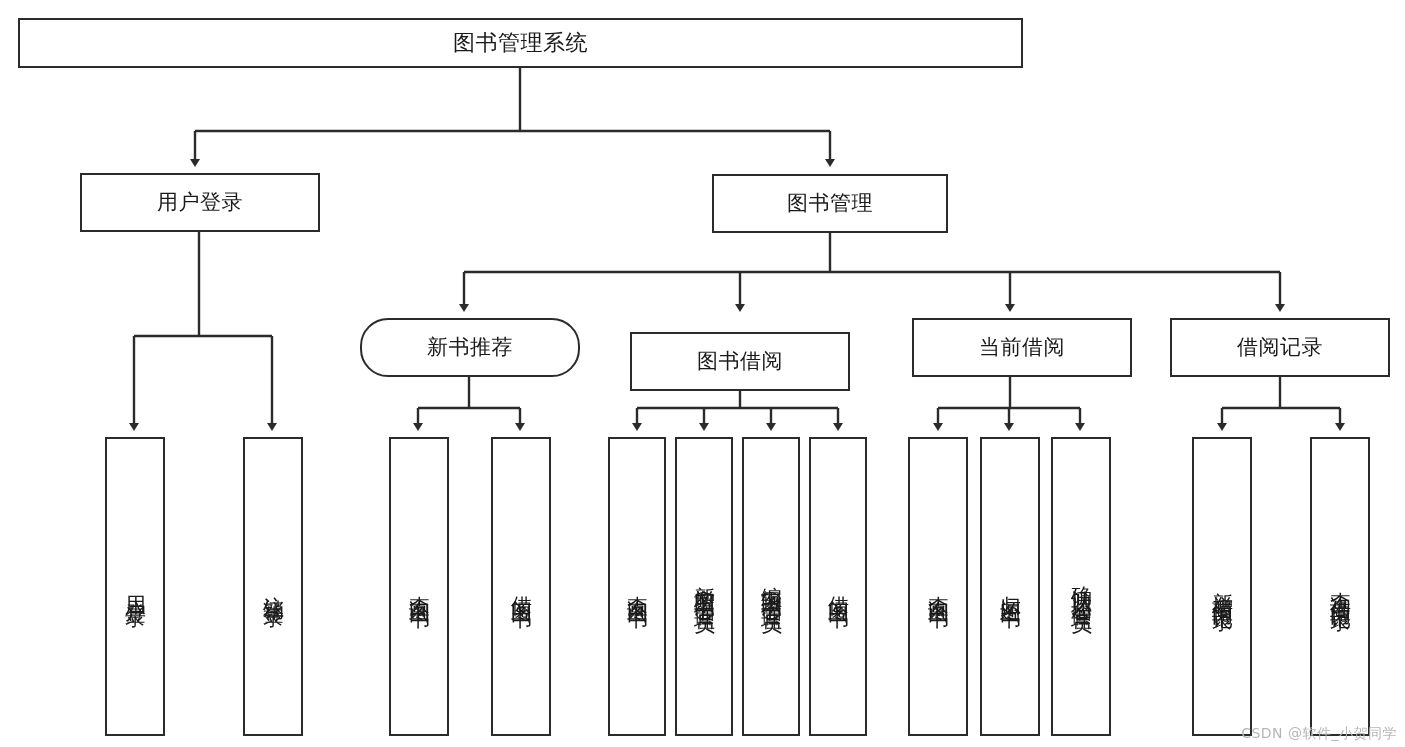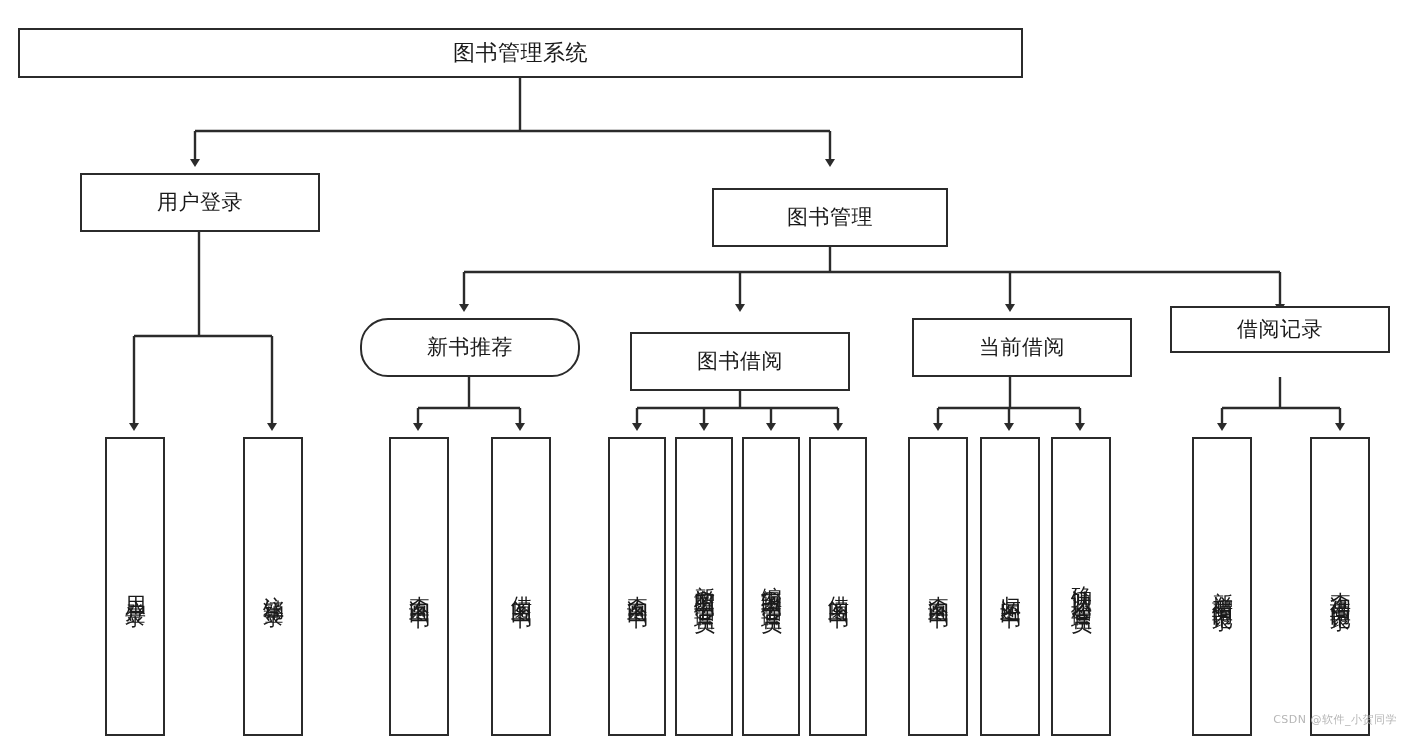--- a/index.html
+++ b/index.html
@@ -56,23 +56,23 @@
     writing-mode: vertical-rl;
     text-orientation: upright;
     font-size: 21px;
     letter-spacing: 4px;
     line-height: 1;
     max-height: 275px;
   }
   .watermark {
     position: absolute;
     right: 8px;
-    bottom: 20px;
+    bottom: 4px;
     font-family: "DejaVu Sans", "Liberation Sans", sans-serif;
-    font-size: 11px;
+    font-size: 14px;
     color: #b6b6b6;
     letter-spacing: 0.5px;
     user-select: none;
     pointer-events: none;
     white-space: pre;
   }
 </style>
 </head>
 <body>
 
@@ -121,41 +121,41 @@
       <path d="M1009,408 L1009,427" marker-end="url(#arrow)"></path>
       <path d="M1080,408 L1080,427" marker-end="url(#arrow)"></path>
 
       <path d="M1280,377 L1280,408"></path>
       <path d="M1222,408 L1340,408"></path>
       <path d="M1222,408 L1222,427" marker-end="url(#arrow)"></path>
       <path d="M1340,408 L1340,427" marker-end="url(#arrow)"></path>
     </g>
   </svg>
 
-  <div class="node root horizontal" style="left:18px; top:28px; width:1005px; height:50px;">
+  <div class="node root horizontal" style="left:18px; top:18px; width:1005px; height:50px;">
     <span class="node-label">图书管理系统</span>
   </div>
 
   <div class="node horizontal" style="left:80px; top:173px; width:240px; height:59px;">
     <span class="node-label">用户登录</span>
   </div>
-  <div class="node horizontal" style="left:712px; top:188px; width:236px; height:59px;">
+  <div class="node horizontal" style="left:712px; top:174px; width:236px; height:59px;">
     <span class="node-label">图书管理</span>
   </div>
 
   <div class="node horizontal" style="left:360px; top:318px; width:220px; height:59px;border-radius:28px;">
     <span class="node-label">新书推荐</span>
   </div>
   <div class="node horizontal" style="left:630px; top:318px; width:220px; height:59px;margin-top:14px;">
     <span class="node-label">图书借阅</span>
   </div>
   <div class="node horizontal" style="left:912px; top:318px; width:220px; height:59px;">
     <span class="node-label">当前借阅</span>
   </div>
-  <div class="node horizontal" style="left:1170px; top:306px; width:220px; height:47px;">
+  <div class="node horizontal" style="left:1170px; top:318px; width:220px; height:59px;">
     <span class="node-label">借阅记录</span>
   </div>
 
   <div class="node vertical" style="left:105px; top:437px; width:60px; height:299px;">
     <span class="node-label">用户登录</span>
   </div>
   <div class="node vertical" style="left:243px; top:437px; width:60px; height:299px;">
     <span class="node-label">注销登录</span>
   </div>
 

